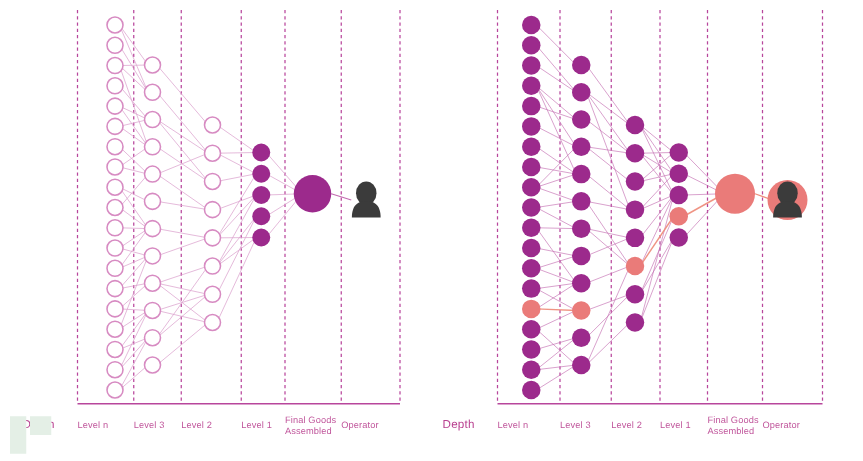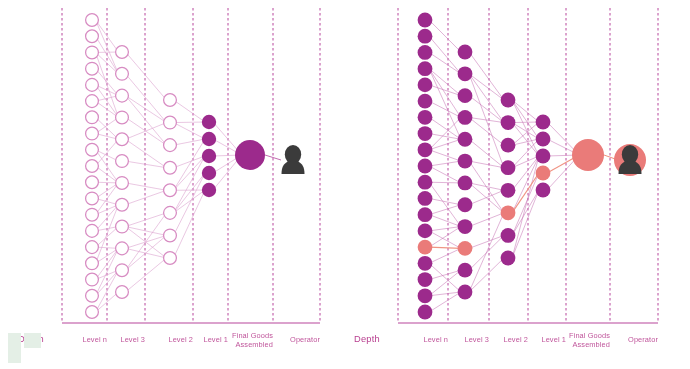--- a/index.html
+++ b/index.html
@@ -12,21 +12,21 @@
   }
   .panel{position:absolute;top:0;height:369px;width:345px;}
   #panel-left{left:0;}
   #panel-right{left:345px;}
   .panel svg{position:absolute;left:0;top:0;width:345px;height:369px;}
 
   .axis-label{
     position:absolute;
     font-size:7.4px;
     color:#c0559b;
-    text-align:right;
+    text-align:left;
     line-height:9px;
     letter-spacing:.1px;
     white-space:pre-line;
   }
   .depth-label{
     position:absolute;
     font-size:9.3px;
     color:#b83f8f;
     letter-spacing:.2px;
   }

